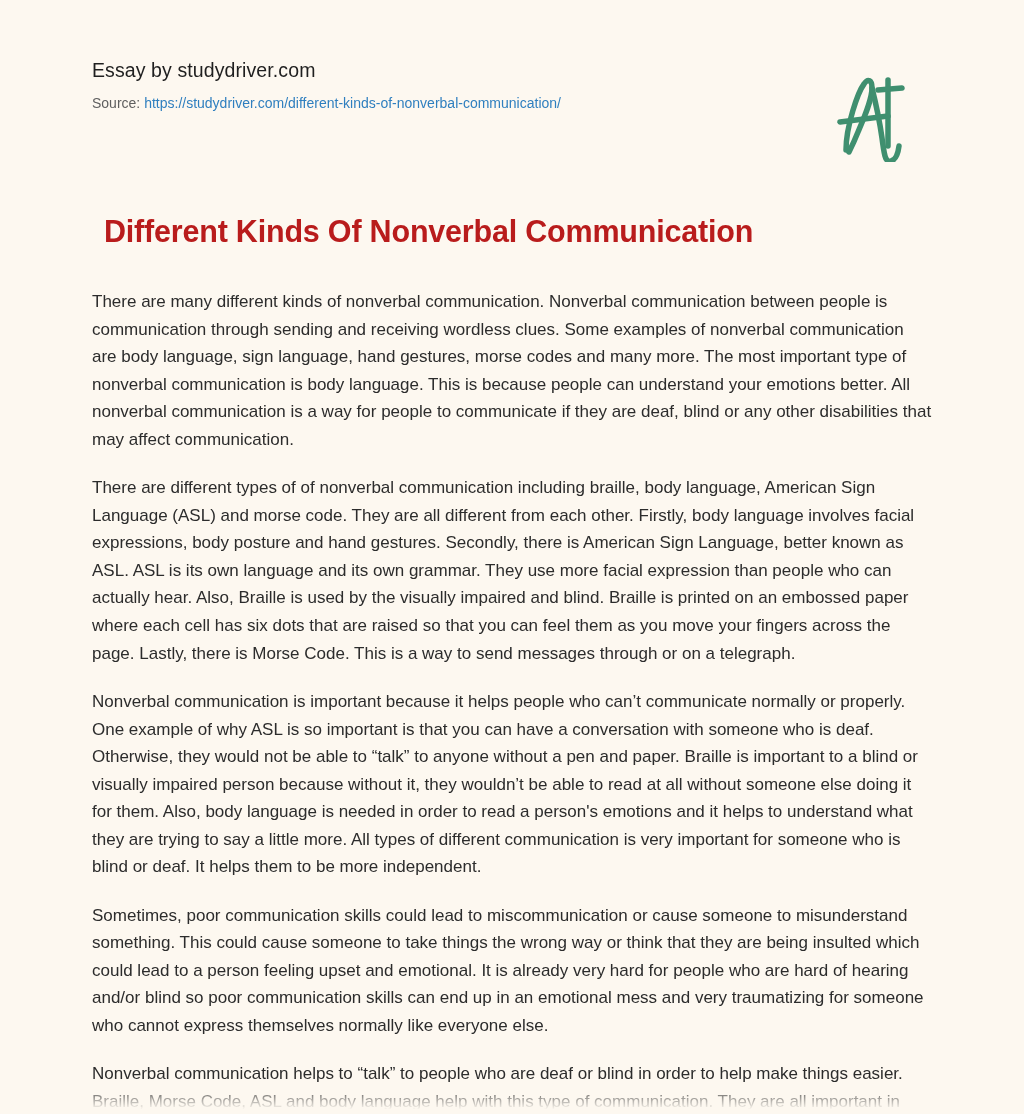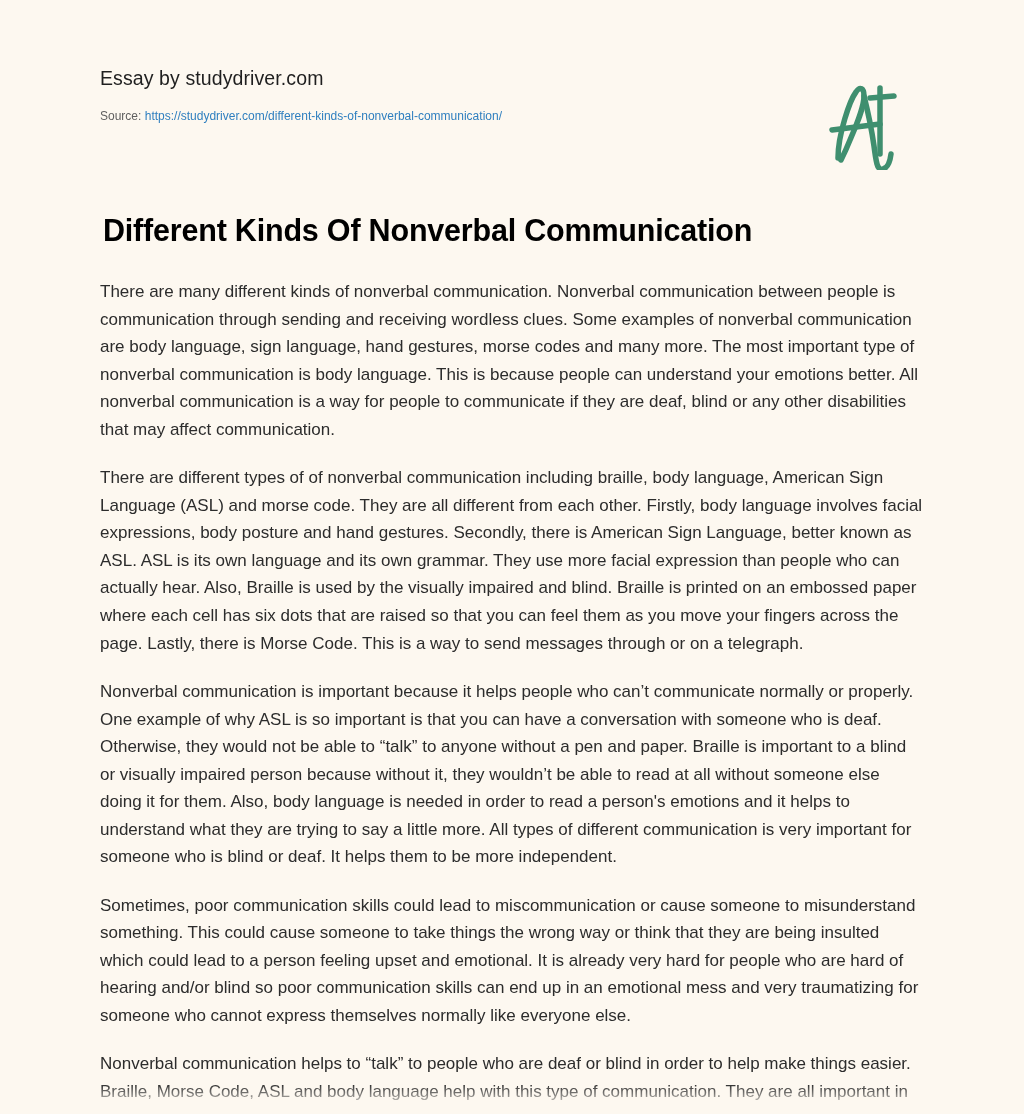--- a/index.html
+++ b/index.html
@@ -9,63 +9,63 @@
     height: 1114px;
     background: #fdf8f0;
     font-family: "Liberation Sans", sans-serif;
     color: #2b2b2b;
     overflow: hidden;
   }
   .page {
     position: relative;
     width: 1024px;
     height: 1114px;
-    padding: 8px;
+    padding: 0;
     border-radius: 17px;
   }
   .header {
     position: relative;
     padding: 58px 92px 0 92px;
     height: 200px;
   }
   .byline {
     font-size: 19.5px;
     color: #1f1f1f;
     letter-spacing: 0.1px;
     line-height: 1.3;
   }
   .byline .site {
     color: #1f1f1f;
   }
   .source-line {
-    margin-top: 18px;
-    font-size: 12px;
+    margin-top: 12px;
+    font-size: 14px;
     color: #5f5f5f;
   }
   .source-line .label { color: #5f5f5f; }
   .source-line .url {
     color: #2f7fbf;
     text-decoration: none;
     word-break: break-all;
   }
   .logo {
     position: absolute;
     top: 66px;
     right: 92px;
     width: 130px;
     height: 96px;
   }
   .logo svg { display: block; }
   .title {
-    margin: 3px;
+    margin: 12px;
     padding: 0 92px;
     font-size: 30.5px;
     line-height: 1.25;
     font-weight: bold;
-    color: #000000;
+    color: #b91c1c;
     letter-spacing: -0.2px;
   }
   .body-copy {
     padding: 26px 92px 0 92px;
   }
   .body-copy p {
     margin: 0 0 21px 0;
     font-size: 17px;
     line-height: 1.62;
     color: #2c2c2c;

